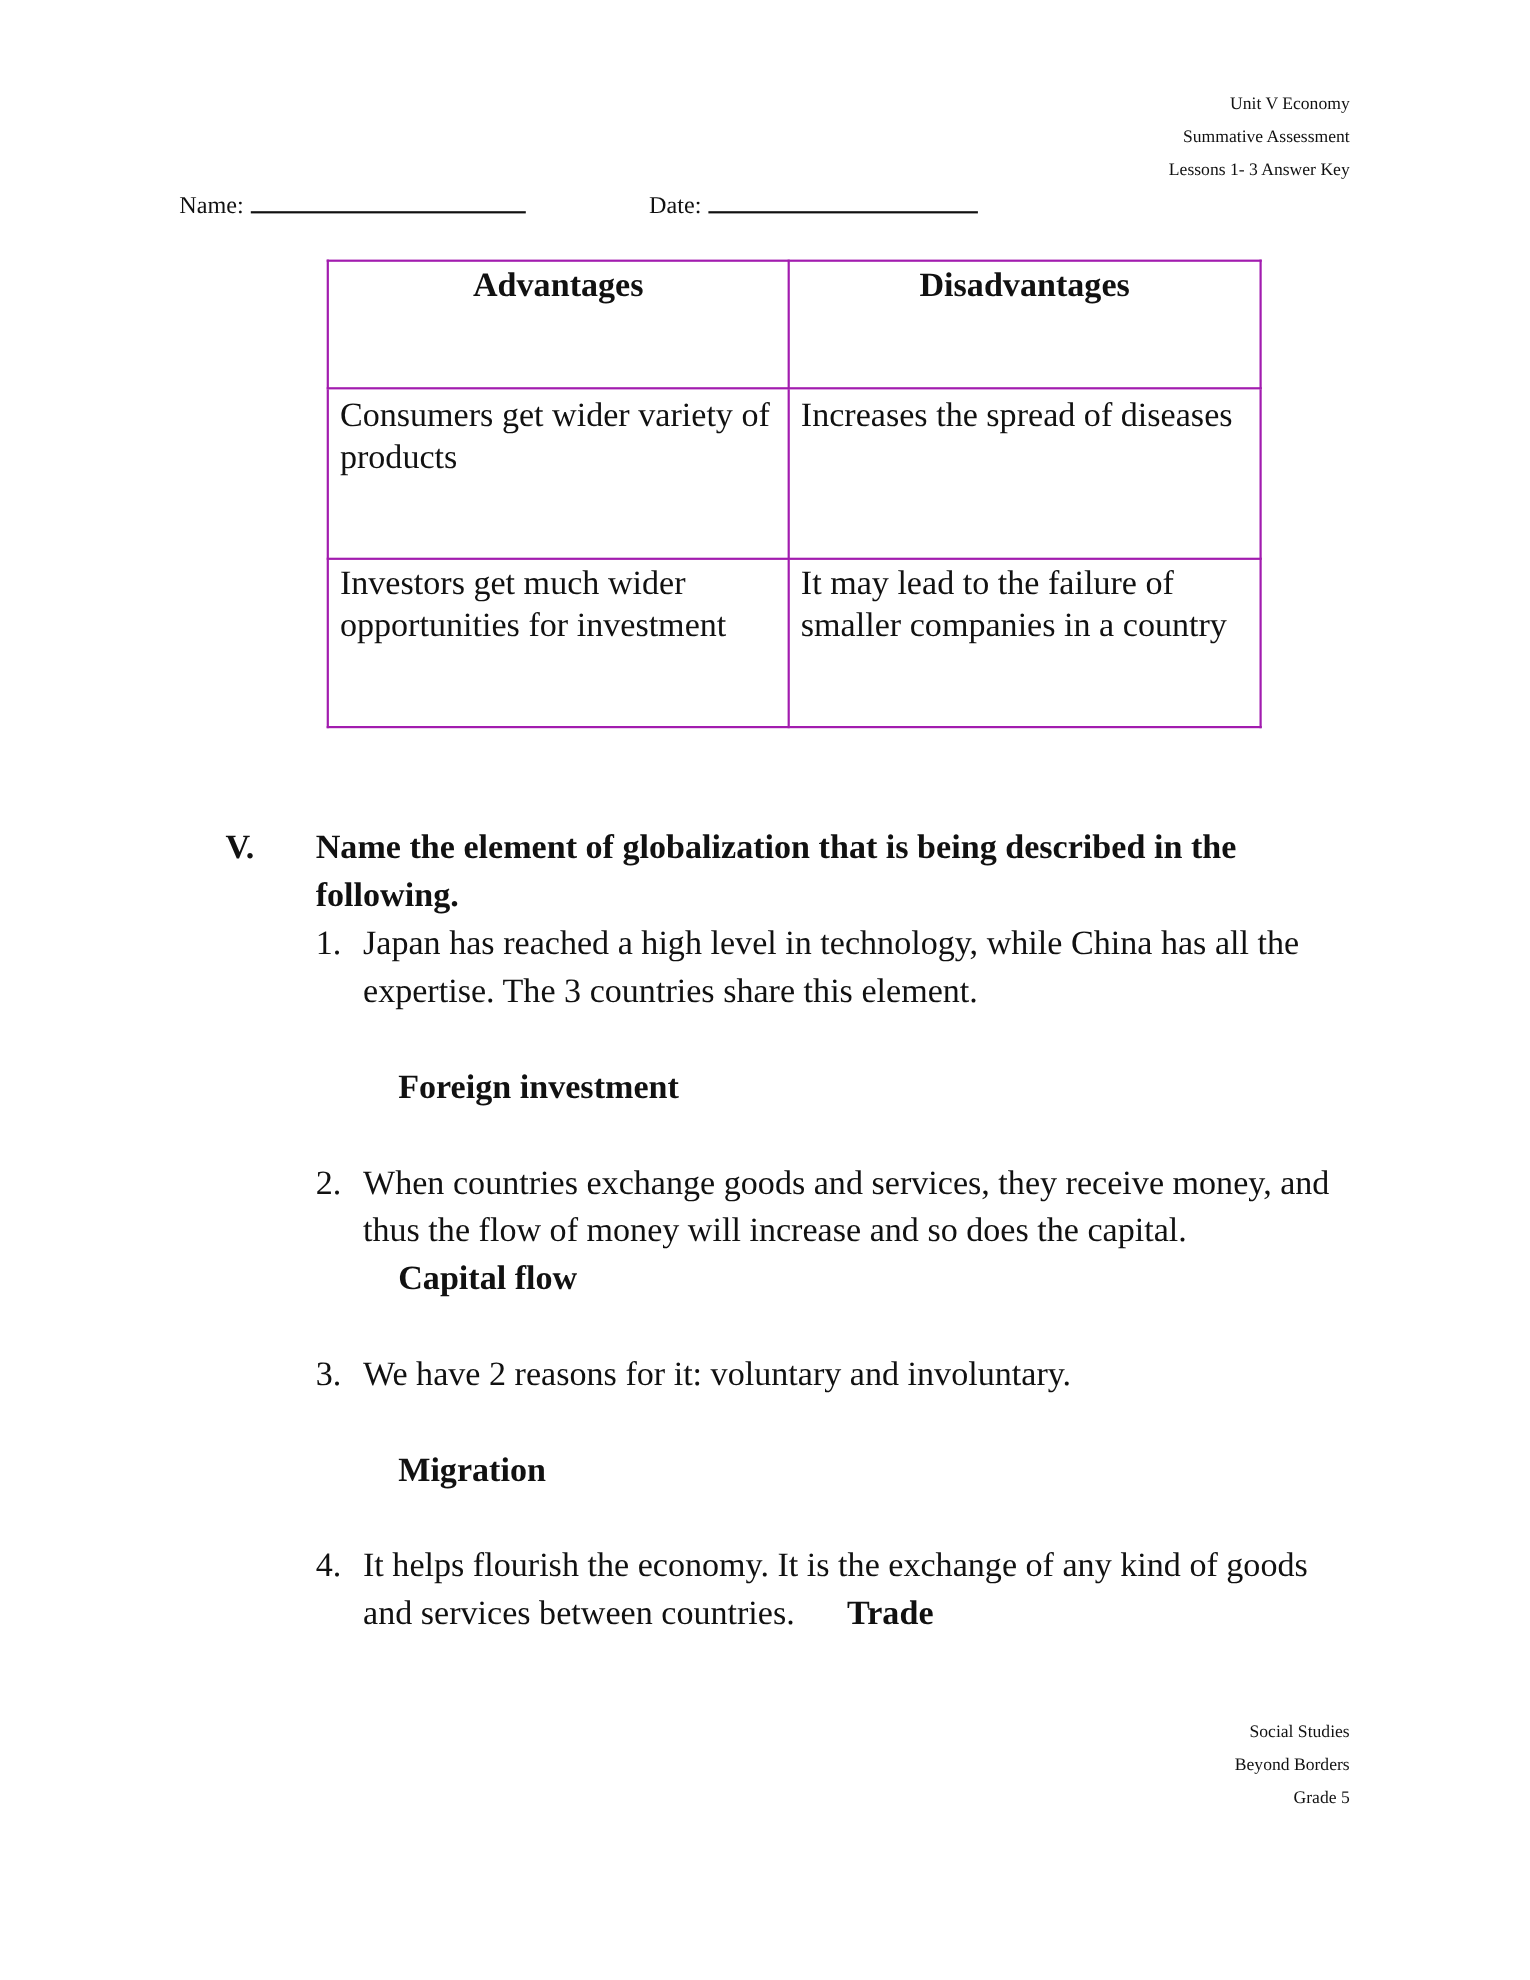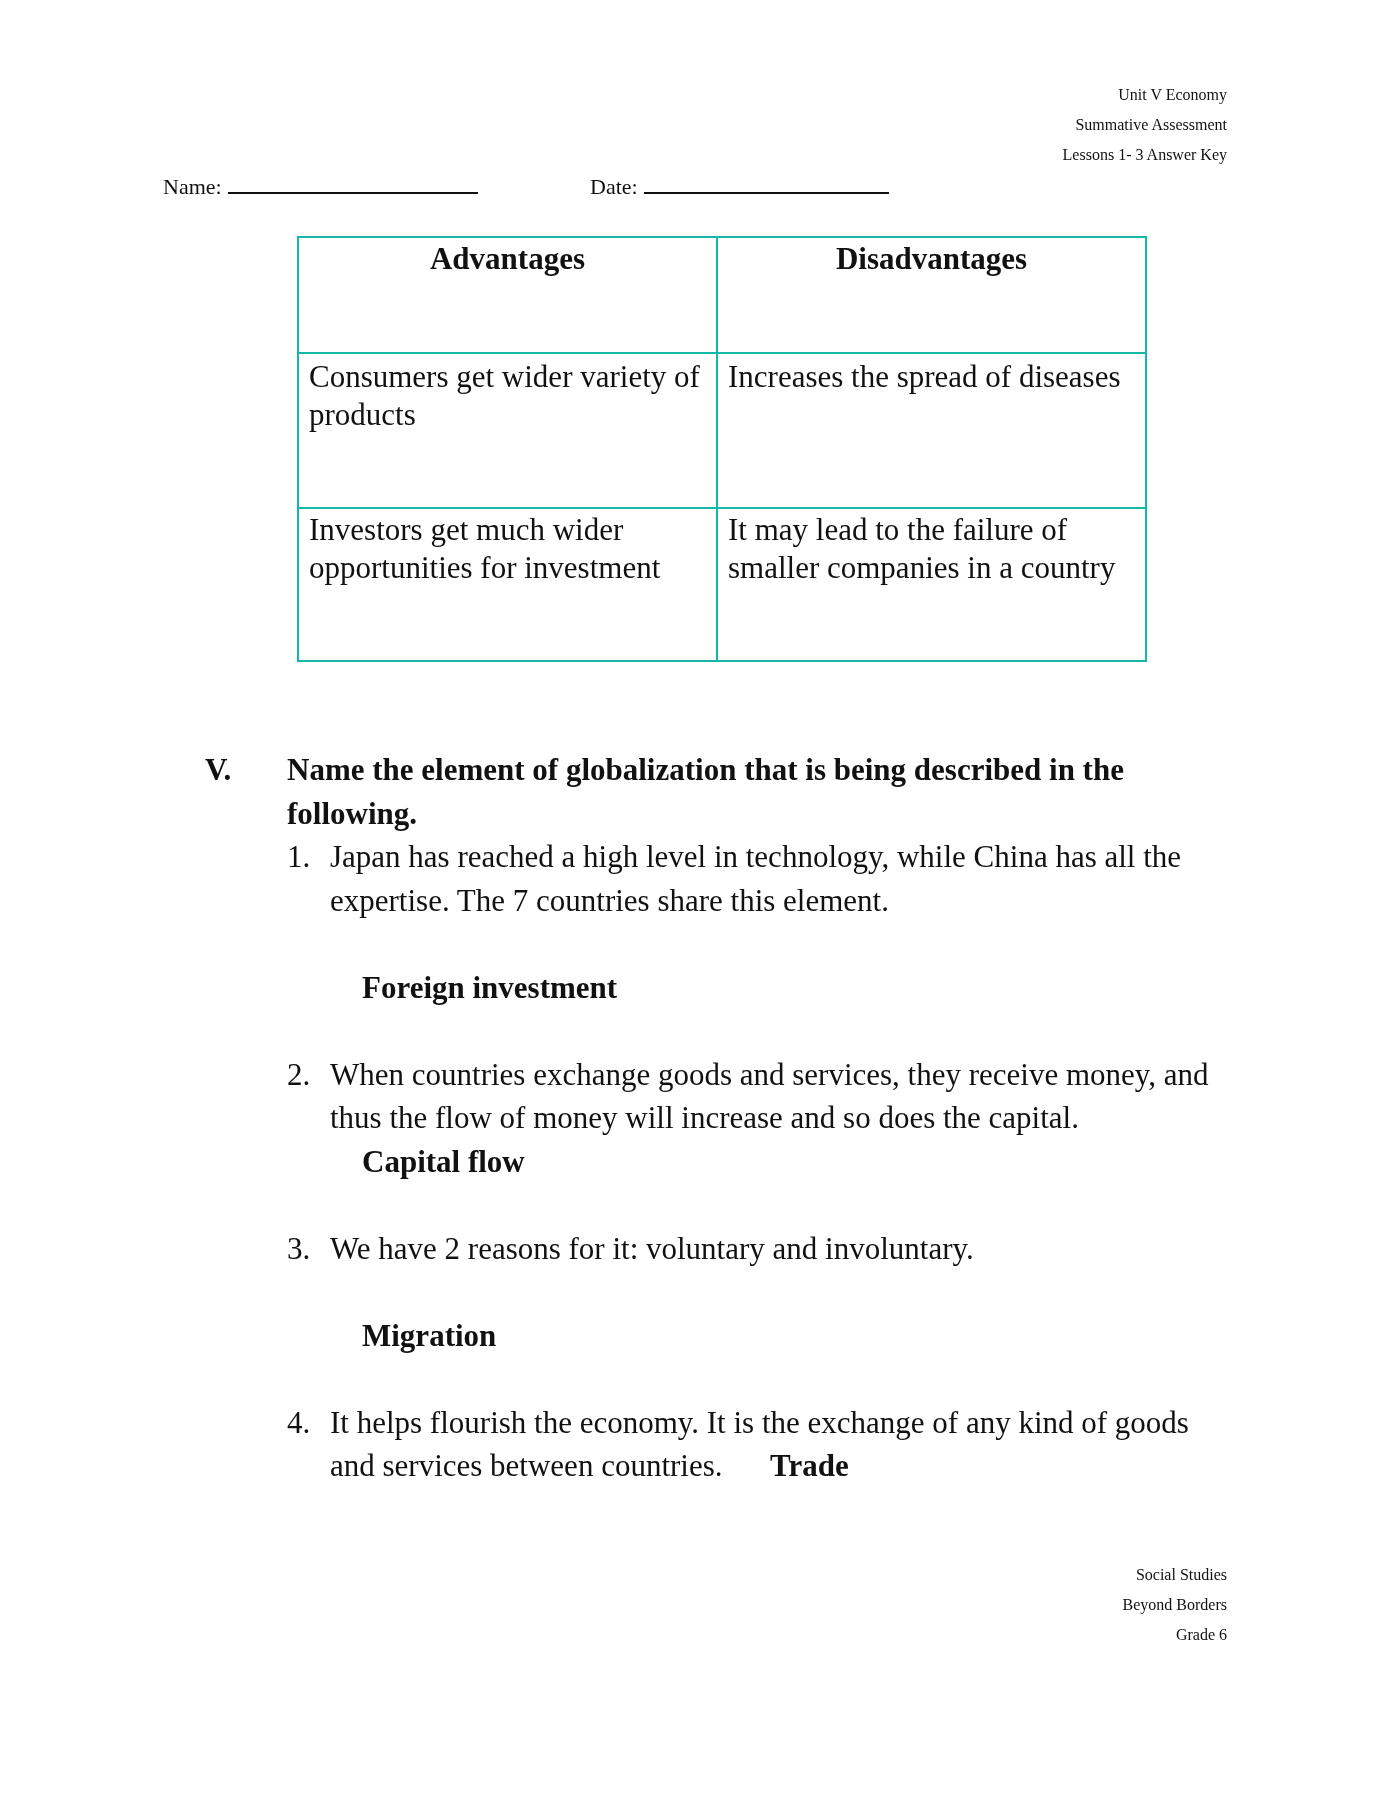--- a/index.html
+++ b/index.html
@@ -23,21 +23,21 @@
     display: inline-block; border-bottom: 2px solid #111; vertical-align: baseline;
     height: 20px; margin-left: 6px;
   }
   table.ad-table {
     position: absolute; left: 297px; top: 236px; width: 850px;
     border-collapse: collapse;
     font-family: "Liberation Serif", "DejaVu Serif", serif;
     font-size: 31px; line-height: 38px;
   }
   table.ad-table td, table.ad-table th {
-    border: 2px solid #14b8a6; vertical-align: top; padding: 4px 10px;
+    border: 2px solid #a21caf; vertical-align: top; padding: 4px 10px;
   }
   table.ad-table th { font-weight: bold; text-align: center; height: 108px; padding-top: 2px; }
   table.ad-table th.c1, table.ad-table td.c1 { width: 397px; }
   table.ad-table tr.r1 td { height: 145px; }
   table.ad-table tr.r2 td { height: 145px; padding-top: 2px; }
   .section {
     position: absolute; left: 205px; top: 748px; width: 1020px;
     font-family: "Liberation Serif", "DejaVu Serif", serif;
     font-size: 31px; line-height: 43.5px;
   }
@@ -80,21 +80,21 @@
   </tr>
 </tbody>
   </table>
 
 <div class="section">
   <span class="roman">V.</span>
   <div class="heading">Name the element of globalization that is being described in the following.</div>
 
   <div class="q">
     <span class="num">1.</span>
-    <div>Japan has reached a high level in technology, while China has all the expertise. The 7 countries share this element.</div>
+    <div>Japan has reached a high level in technology, while China has all the expertise. The 3 countries share this element.</div>
     <div class="gap"></div>
     <div class="answer">Foreign investment</div>
   </div>
   <div class="gap"></div>
 
   <div class="q">
     <span class="num">2.</span>
     <div>When countries exchange goods and services, they receive money, and thus the flow of money will increase and so does the capital.</div>
     <div class="answer">Capital flow</div>
   </div>
@@ -110,14 +110,14 @@
 
   <div class="q">
     <span class="num">4.</span>
     <div><span>It helps flourish the economy. It is the exchange of any kind of goods and services between countries.</span>&nbsp; <span class="answer">Trade</span></div>
   </div>
 </div>
 
 <div class="footer-block">
   <div>Social Studies</div>
   <div>Beyond Borders</div>
-  <div>Grade 6</div>
+  <div>Grade 5</div>
 </div>
 
 </body></html>

